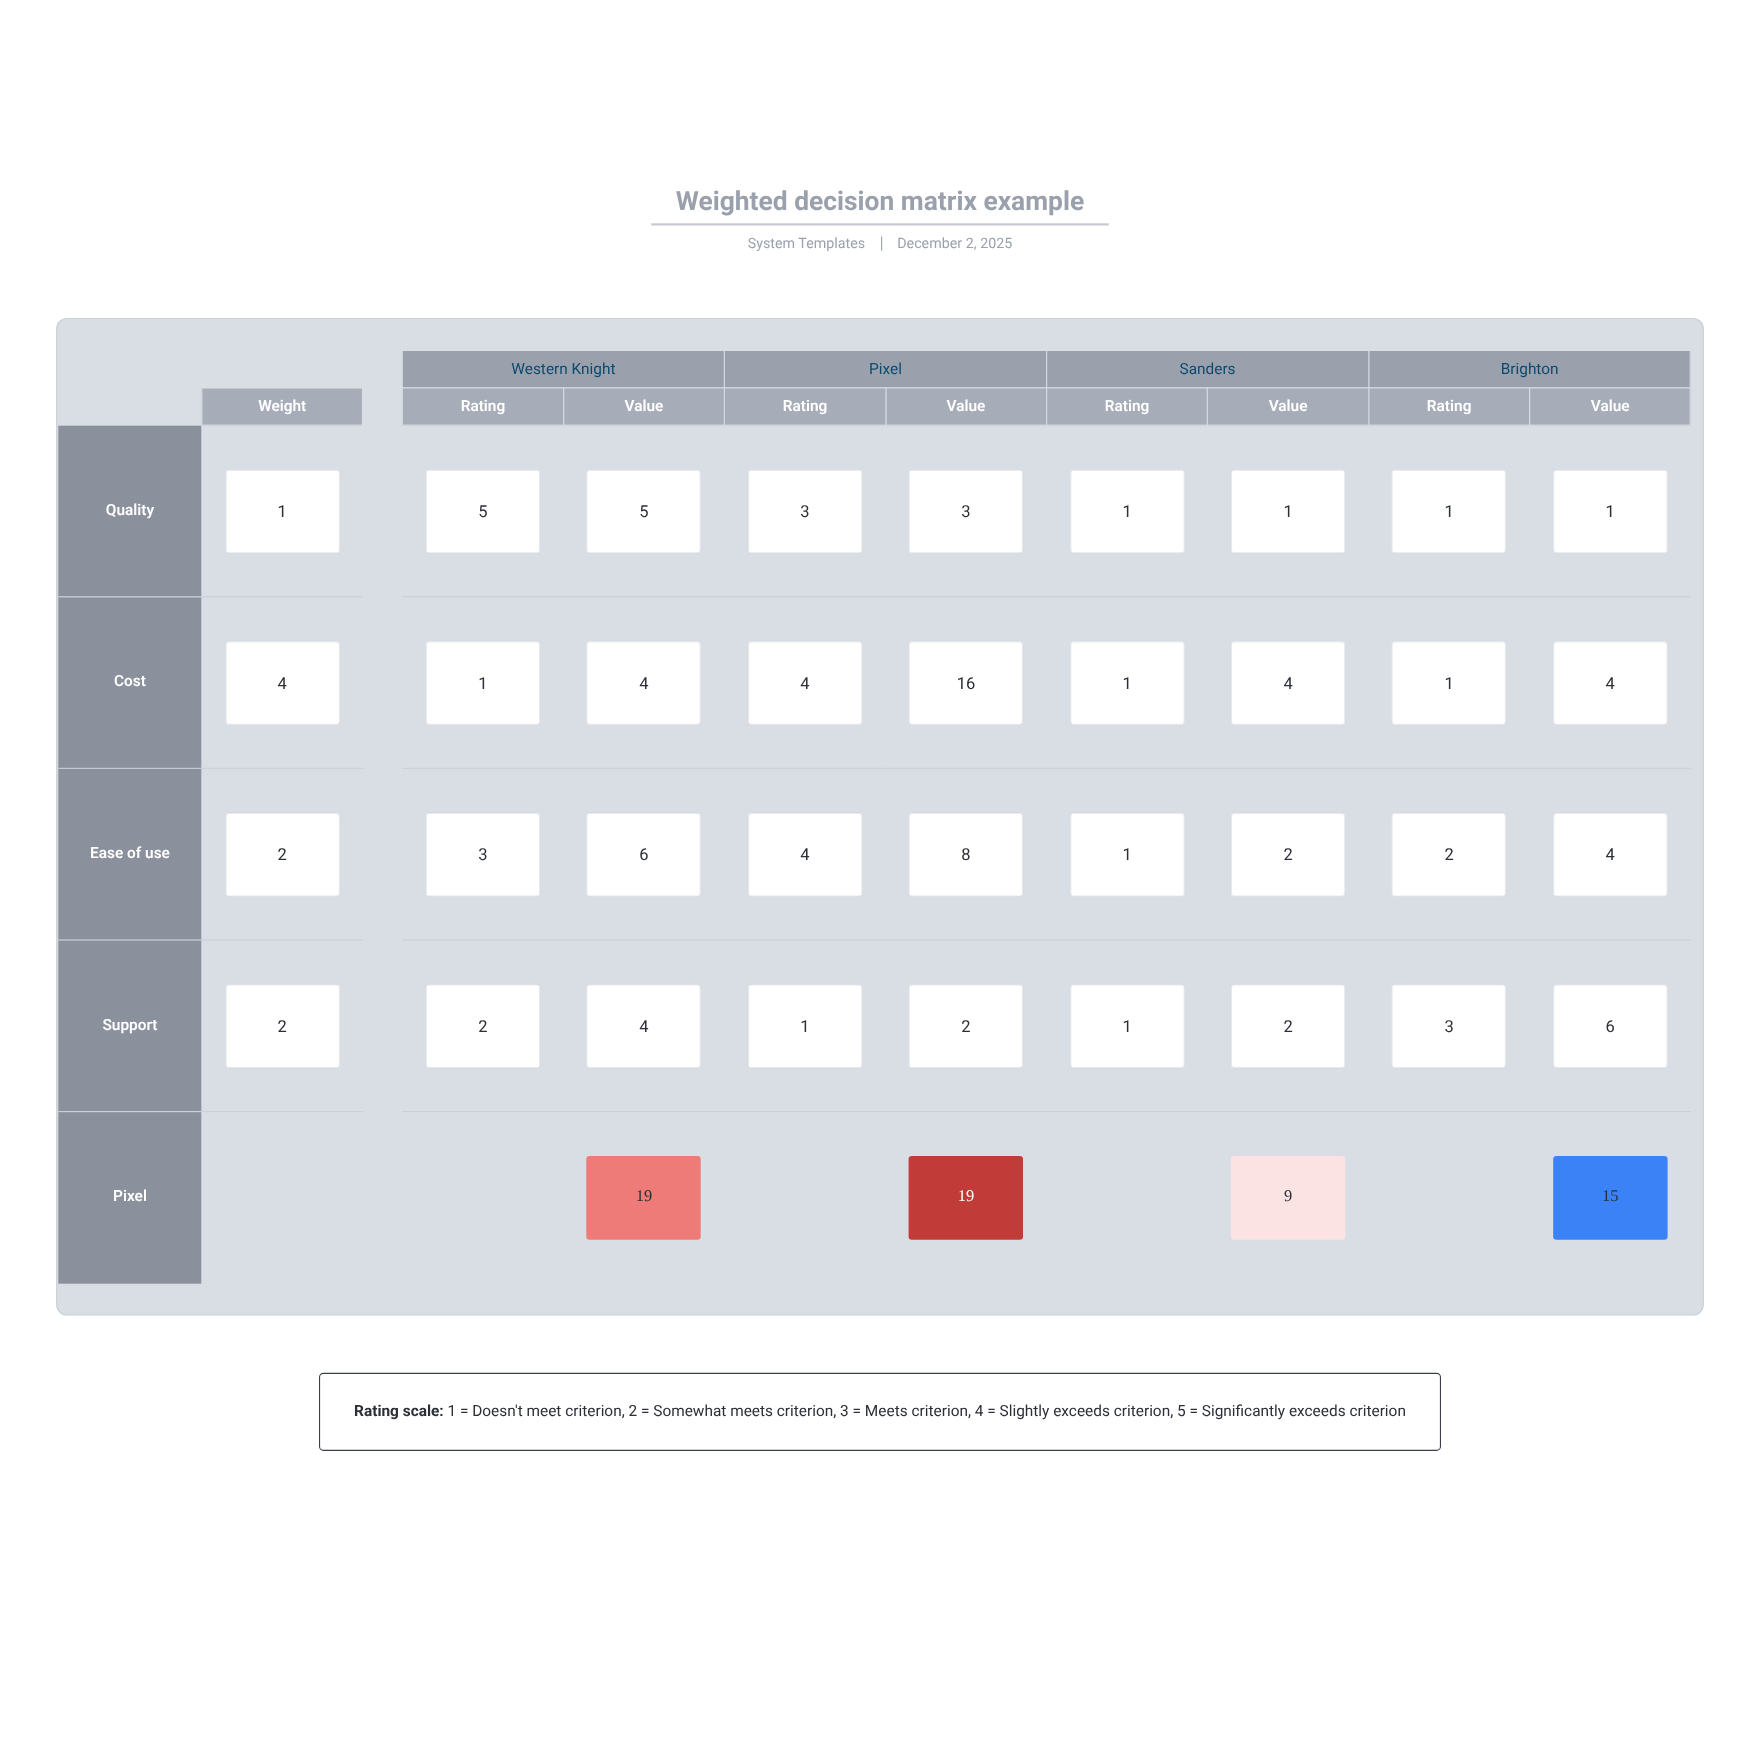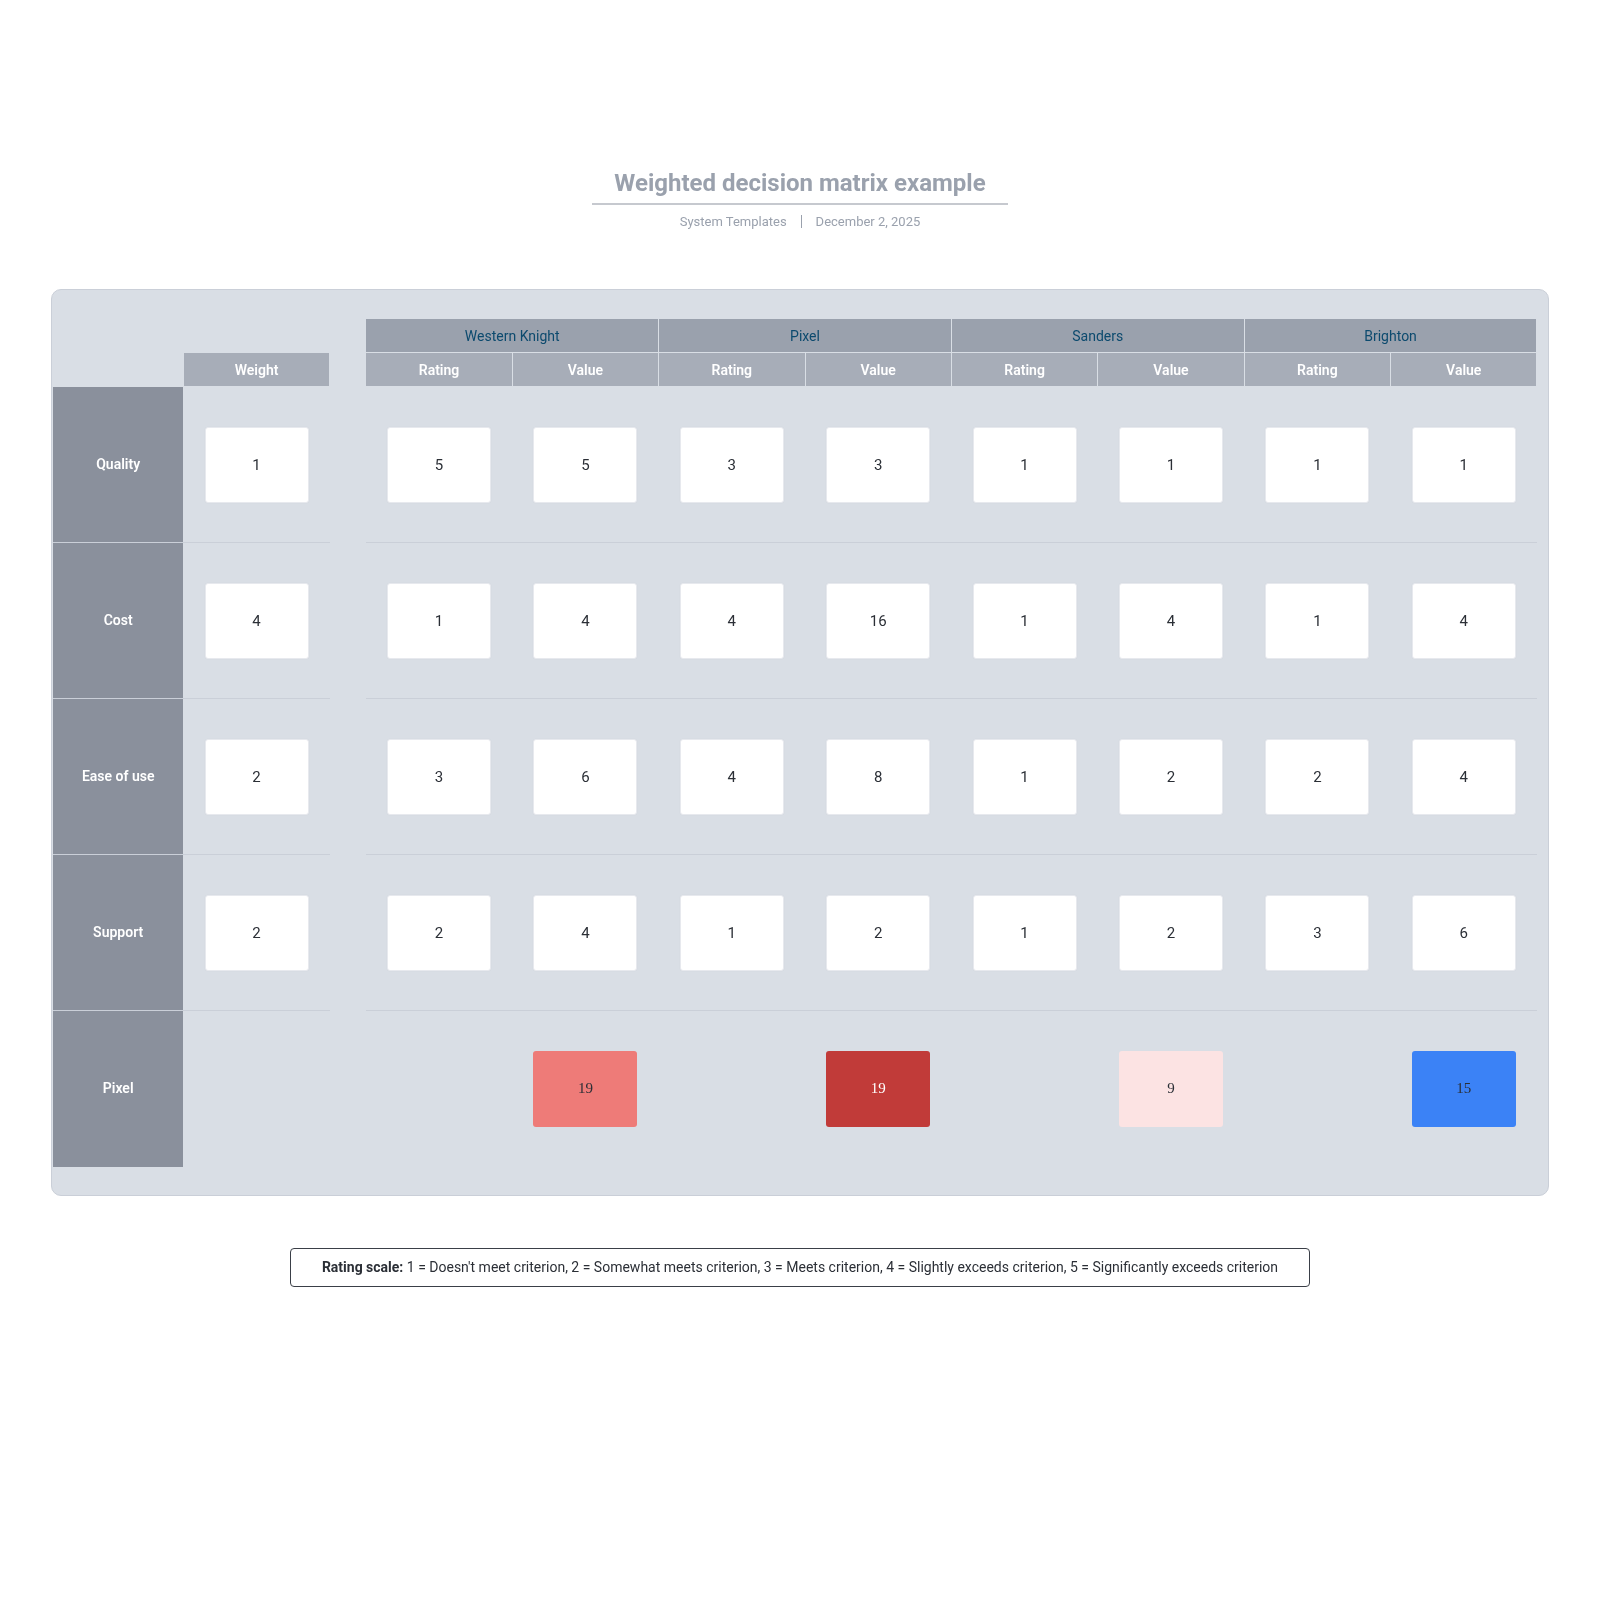--- a/index.html
+++ b/index.html
@@ -113,21 +113,21 @@
     border-radius:3px;
     display:flex;align-items:center;justify-content:center;
     font-size:15px;font-weight:500;font-family:Liberation Serif, serif;
   }
 
   .legend-box{
     margin-top:52px;
     width:1020px;
     border:1.5px solid #3a3f47;
     border-radius:4px;
-    padding:8px 22px;
+    padding:24px 22px;
     font-size:14px;line-height:1.55;
     color:var(--text-dark);
     text-align:center;
   }
   .legend-box b{font-weight:700;}
 </style>
 </head>
 <body>
 
 <div class="page">

